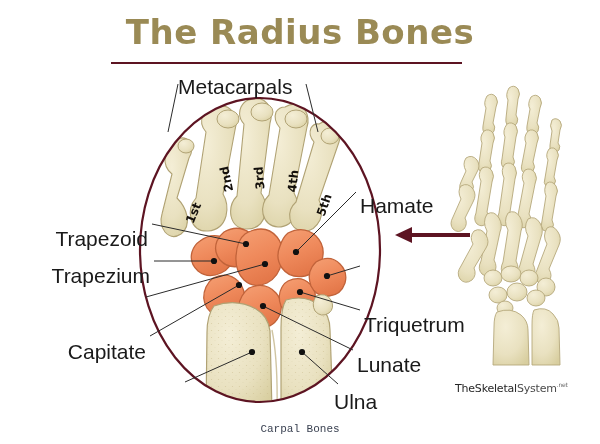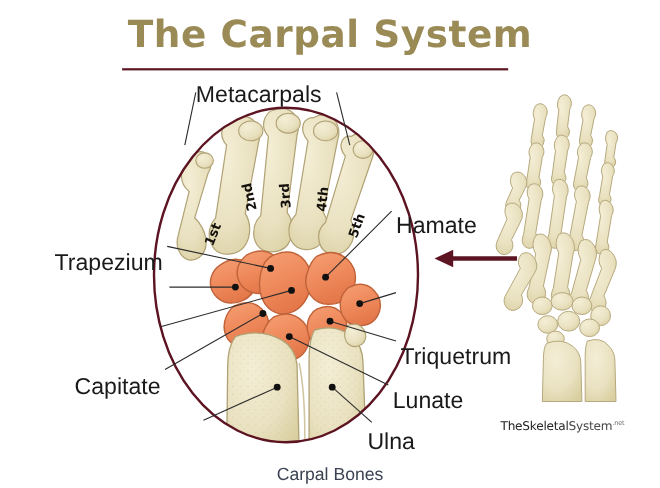--- a/index.html
+++ b/index.html
@@ -43,34 +43,34 @@
     position:absolute;left:455px;top:381px;color:#4a4a4a;
     font-family:"DejaVu Sans","Liberation Sans",sans-serif;
     font-size:11px;letter-spacing:-.2px;white-space:nowrap;
   }
   .wm b{font-weight:normal;color:#262626;}
   .wm .net{font-size:6px;vertical-align:super;color:#6a6a6a;}
 
   
   .caption{
     position:absolute;left:0;top:423px;width:600px;text-align:center;
-    font-size:16px;color:#3b4252;
-    font-family:Liberation Sans, sans-serif;
+    font-size:11px;color:#3b4252;
+    font-family:Liberation Mono, monospace;
   }
 
   svg{position:absolute;left:0;top:0;}
   .leader{stroke:#2b2b2b;stroke-width:1;fill:none;}
   .dot{fill:#111111;}
 </style>
 </head>
 <body>
 
 <div id="stage">
 
-  <div class="title">The Carpal System</div>
+  <div class="title">The Radius Bones</div>
   <div class="title-rule"></div>
 
   <svg width="600" height="444" viewBox="0 0 600 444">
     <defs>
       <clipPath id="ellipClip">
         <ellipse cx="260" cy="250" rx="120" ry="152"></ellipse>
       </clipPath>
       <radialGradient id="boneG" cx="35%" cy="30%" r="85%">
         <stop offset="0%" stop-color="#f4eed6"></stop>
         <stop offset="60%" stop-color="#e9e1c0"></stop>
@@ -228,21 +228,22 @@
       <ellipse cx="536" cy="298" rx="9" ry="8"></ellipse>
       <ellipse cx="505" cy="308" rx="8" ry="7"></ellipse>
 
       <path d="M497 312 q14 -5 24 3 q7 6 7 15 l1 35 h-36 l1 -38 q0 -11 3 -15z"></path>
       <path d="M534 310 q12 -4 19 4 q6 6 6 14 l1 37 h-28 l0 -40 q0 -11 2 -15z"></path>
     </g>
   </svg>
 
   <div class="lbl" style="left:178px;top:76px;">Metacarpals</div>
 
-  <div class="lbl l" style="left:0;top:228px;width:148px;">Trapezium</div>
+  <div class="lbl l" style="left:0;top:228px;width:148px;">Trapezoid</div>
+  <div class="lbl l" style="left:0;top:265px;width:150px;">Trapezium</div>
   <div class="lbl l" style="left:0;top:341px;width:146px;">Capitate</div>
 
   <div class="lbl r" style="left:360px;top:195px;">Hamate</div>
   <div class="lbl r" style="left:364px;top:314px;">Triquetrum</div>
   <div class="lbl r" style="left:357px;top:354px;">Lunate</div>
   <div class="lbl r" style="left:334px;top:391px;">Ulna</div>
 
   <div class="mcnum" style="left:183px;top:206px;transform:rotate(-68deg);">1st</div>
   <div class="mcnum" style="left:214px;top:172px;transform:rotate(-102deg);">2nd</div>
   <div class="mcnum" style="left:248px;top:171px;transform:rotate(-95deg);">3rd</div>

